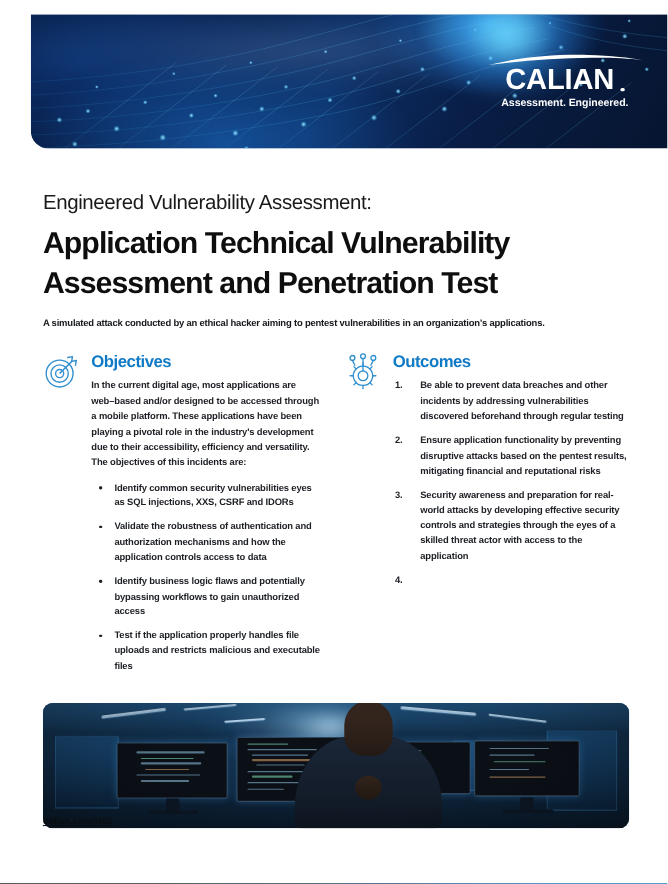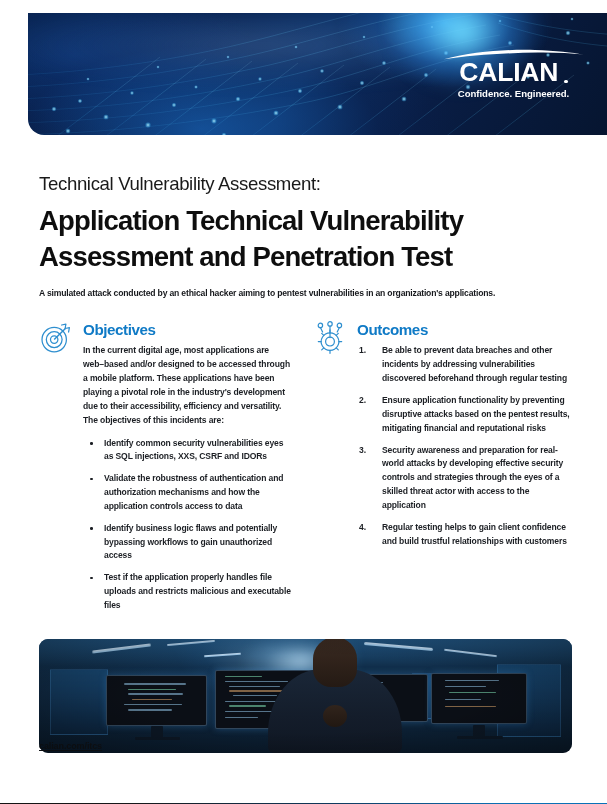--- a/index.html
+++ b/index.html
@@ -420,25 +420,25 @@
     <div class="hero-glow"></div>
 
     <div class="logo-wrap">
       <svg class="logo-swoosh" viewBox="0 0 142 11">
         <path d="M1 10.2 C 30 2.6, 62 0.2, 92 0.9 C 112 1.4, 130 3.4, 141 5.6 C 128 4.1, 112 3.3, 95 3.5 C 62 3.9, 28 6.3, 1 10.2 Z" fill="#ffffff"></path>
       </svg>
       <div class="logo-row">
         <span class="logo-word">CALIAN</span>
         <span class="logo-dot"></span>
       </div>
-      <div class="logo-tag">Confidence. Engineered.</div>
+      <div class="logo-tag">Assessment. Engineered.</div>
     </div>
   </div>
 
-  <div class="eyebrow">Technical Vulnerability Assessment:</div>
+  <div class="eyebrow">Engineered Vulnerability Assessment:</div>
   <h1 class="headline">Application Technical Vulnerability Assessment and Penetration Test</h1>
   <div class="deck">A simulated attack conducted by an ethical hacker aiming to pentest vulnerabilities in an organization's applications.</div>
 
   <div class="col col-left">
     <div class="col-head">
       <span class="col-icon">
         <svg viewBox="0 0 34 34" fill="none" stroke="#2f8fcf" stroke-width="1.25">
           <circle cx="15.2" cy="18.6" r="12.2"></circle>
           <circle cx="15.2" cy="18.6" r="7.9"></circle>
           <circle cx="15.2" cy="18.6" r="3.7"></circle>
@@ -490,21 +490,20 @@
           <li>
             <span class="num">2.</span>
             <span>Ensure application functionality by preventing disruptive attacks based on the pentest results, mitigating financial and reputational risks</span>
           </li>
           <li>
             <span class="num">3.</span>
             <span>Security awareness and preparation for real-world attacks by developing effective security controls and strategies through the eyes of a skilled threat actor with access to the application</span>
           </li>
           <li>
             <span class="num">4.</span>
-            <span>Regular testing helps to gain client confidence and build trustful relationships with customers</span>
           </li>
         </ol>
       </div>
     </div>
   </div>
 
   <div class="photo">
     <div class="photo-ceiling"></div>
 
     <div class="light" style="left:10%; top:7%;  width:11%; height:2.6px; transform:rotate(-7deg);"></div>

